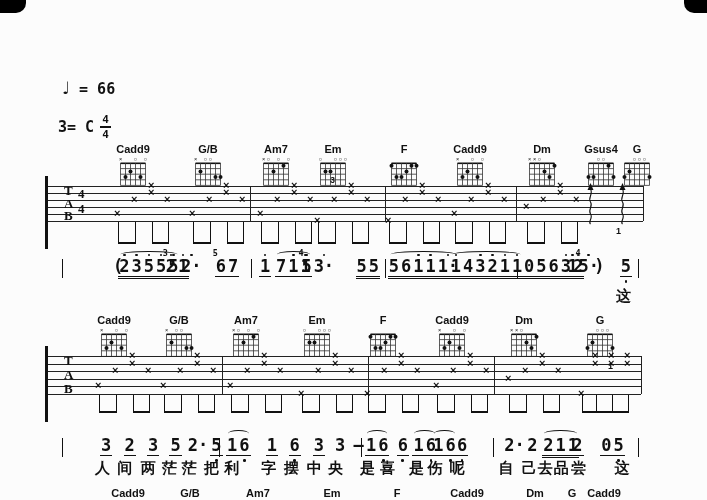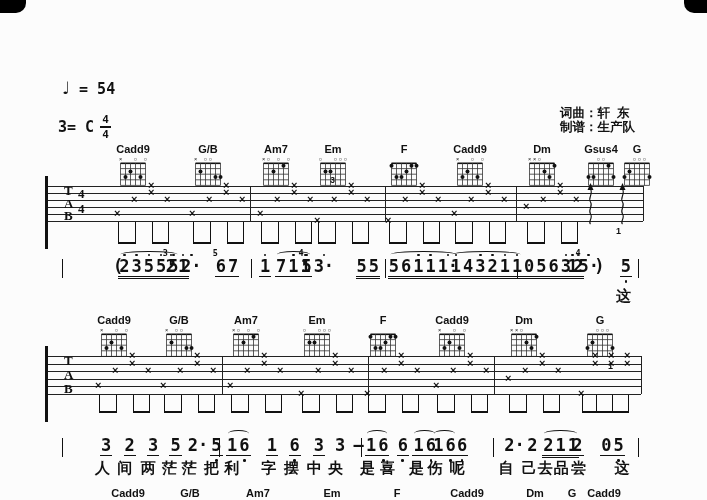--- a/index.html
+++ b/index.html
@@ -50,33 +50,32 @@
   .nbar{position:absolute;width:1.1px;background:#111;}
   .lyr{position:absolute;font-size:15px;font-weight:600;line-height:1;transform:translateX(-50%);white-space:nowrap;}
 </style>
 </head>
 <body>
 
 <div class="page">
   <div class="corner tl"></div>
   <div class="corner tr"></div>
 
-  <div class="tempo"><span class="note">♩</span> <span>= 54</span></div>
+  <div class="tempo"><span class="note">♩</span> <span>= 66</span></div>
 
 
   <div class="keysig">
     <span>3= C</span>
     <span class="frac">
       <span>4</span>
       <span class="bar"></span>
       <span>4</span>
     </span>
   </div>
 
-  <div class="credits"><span>词曲：轩  东</span><br><span>制谱：生产队</span></div>
 
   <div id="score">
       <div class="chord-label" style="left: 133px; top: 143px;">Cadd9</div>
       <div class="abs" style="left: 118px; top: 156px; width: 30px; height: 32px;"><svg width="30" height="32" viewBox="0 0 30 32">
           <text x="2.5" y="5" font-size="5.5" text-anchor="middle" fill="#111">×</text>
           <text x="17.5" y="5" font-size="5.5" text-anchor="middle" fill="#111">○</text>
           <text x="27.5" y="5" font-size="5.5" text-anchor="middle" fill="#111">○</text>
           <rect x="2.5" y="6.5" width="25" height="1.6" fill="#111"></rect>
           <line x1="2.5" y1="12.6" x2="27.5" y2="12.6" stroke="#333" stroke-width="0.8"></line>
           <line x1="2.5" y1="18.2" x2="27.5" y2="18.2" stroke="#333" stroke-width="0.8"></line>

